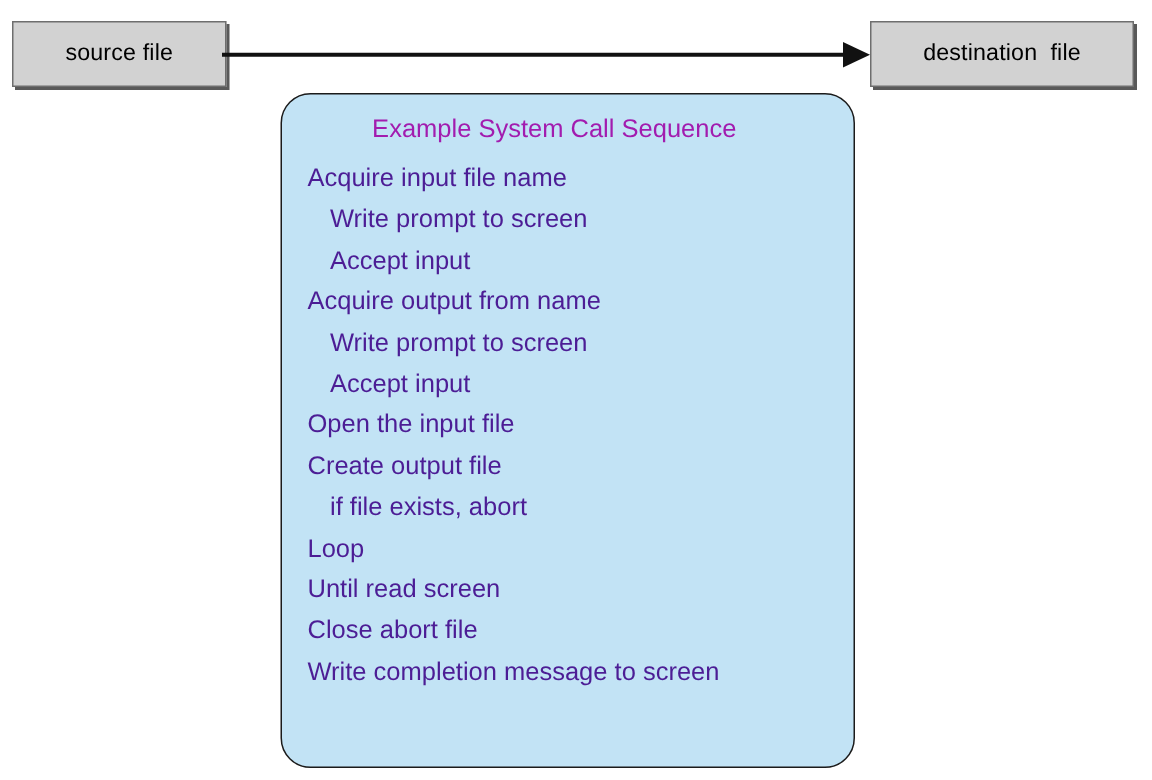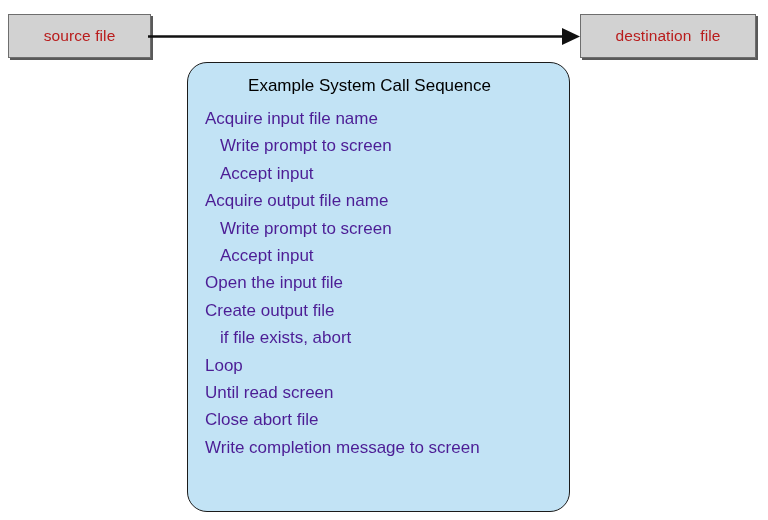--- a/index.html
+++ b/index.html
@@ -32,21 +32,21 @@
     background: #d2d2d2;
     border: 1px solid #6e6e6e;
     box-shadow: 2px 2px 0 0 rgba(60,60,60,0.85);
     display: flex;
     align-items: center;
     justify-content: center;
   }
   .endbox .endbox-label {
     font-size: 15.5px;
     letter-spacing: 0.1px;
-    color: #b91c1c;
+    color: #000000;
     white-space: pre;
   }
 
   #source-file-box {
     left: 8px;
     top: 14px;
     width: 143px;
     height: 44px;
   }
   #destination-file-box {
@@ -79,21 +79,21 @@
     border-radius: 20px;
   }
 
   #panel-title {
     position: absolute;
     left: 0;
     right: 0;
     top: 13px;
     text-align: center;
     font-size: 17px;
-    color: #000000;
+    color: #a21caf;
     padding-right: 18px;
     white-space: pre;
   }
 
   #step-list {
     position: absolute;
     left: 17px;
     top: 42px;
     right: 6px;
     margin: 0;
@@ -129,21 +129,21 @@
   <div class="endbox" id="destination-file-box">
     <span class="endbox-label">destination  file</span>
   </div>
 
   <div id="sequence-panel">
     <div id="panel-title">Example System Call Sequence</div>
     <ul id="step-list">
         <li class="">Acquire input file name</li>
         <li class="indent-1">Write prompt to screen</li>
         <li class="indent-1">Accept input</li>
-        <li class="">Acquire output file name</li>
+        <li class="">Acquire output from name</li>
         <li class="indent-1">Write prompt to screen</li>
         <li class="indent-1">Accept input</li>
         <li class="">Open the input file</li>
         <li class="">Create output file</li>
         <li class="indent-1">if file exists, abort</li>
         <li class="">Loop</li>
         <li class="">Until read screen</li>
         <li class="">Close abort file</li>
         <li class="">Write completion message to screen</li>
       </ul>

